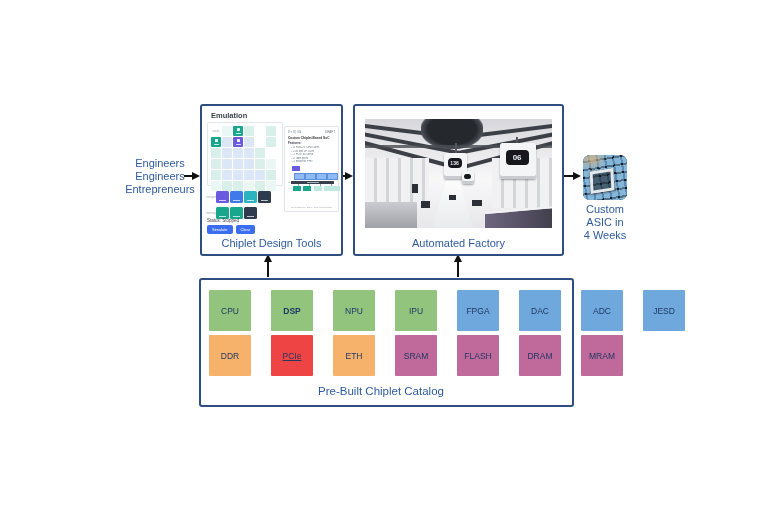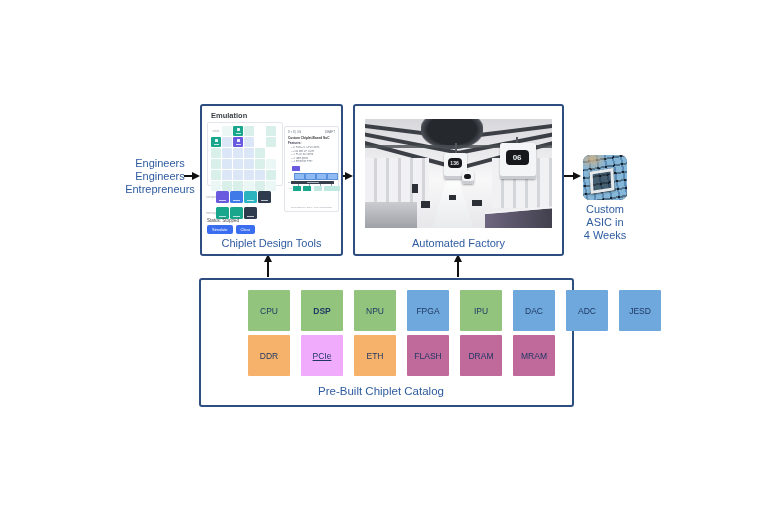--- a/index.html
+++ b/index.html
@@ -95,21 +95,21 @@
         background:repeating-linear-gradient(0deg,rgba(90,140,185,.95) 0 6px,rgba(14,20,26,.95) 6px 8px),
                    repeating-linear-gradient(90deg,rgba(120,170,210,.6) 0 6px,rgba(10,14,18,.9) 6px 8px);
         background-blend-mode:screen;}
   .chip .tan{position:absolute;left:-6px;top:-7px;width:30px;height:22px;
         background:radial-gradient(closest-side,#c7b08c,rgba(199,176,140,0));}
   .chip .socket{position:absolute;left:7px;top:15px;width:18px;height:16px;
         border:3.5px solid #e6e9ec;background:rgba(16,22,28,.55);
         transform:rotate(-9deg) skewX(-6deg);box-shadow:0 1px 2px rgba(0,0,0,.5);}
   
   .catalog-tiles{position:absolute;left:8px;top:10px;display:grid;
-                 grid-template-columns:repeat(8,42px);grid-auto-rows:41px;gap:4px 11px;margin-left:39px;}
+                 grid-template-columns:repeat(8,42px);grid-auto-rows:41px;gap:4px 20px;}
   .tile{display:flex;align-items:center;justify-content:center;border-radius:1px;
         font-size:8.5px;color:#1f3864;}
   .catalog-caption{position:absolute;left:0;right:11px;bottom:8px;text-align:center;
         color:#2e5b9f;font-size:11.5px;}
 </style>
 </head>
 <body>
 
 <div class="abs blue-text" style="left:105px;top:157px;width:110px;">
   <div>Engineers</div>
@@ -278,26 +278,27 @@
   <div>Custom</div>
   <div>ASIC in</div>
   <div>4 Weeks</div>
 </div>
 
 <div class="frame" style="left:199px;top:278px;width:371px;height:125px;">
   <div class="catalog-tiles">
       <div class="tile" style="background: rgb(147, 196, 125);">CPU</div>
       <div class="tile" style="background: rgb(147, 196, 125); font-weight: bold;">DSP</div>
       <div class="tile" style="background: rgb(147, 196, 125);">NPU</div>
+      <div class="tile" style="background: rgb(147, 196, 125);">IPU</div>
       <div class="tile" style="background: rgb(111, 168, 220);">FPGA</div>
-      <div class="tile" style="background: rgb(147, 196, 125);">IPU</div>
       <div class="tile" style="background: rgb(111, 168, 220);">DAC</div>
       <div class="tile" style="background: rgb(111, 168, 220);">ADC</div>
       <div class="tile" style="background: rgb(111, 168, 220);">JESD</div>
       <div class="tile" style="background: rgb(246, 178, 107);">DDR</div>
-      <div class="tile" style="background: #f0abfc; text-decoration: underline;">PCIe</div>
+      <div class="tile" style="background: #ef4444; text-decoration: underline;">PCIe</div>
       <div class="tile" style="background: rgb(246, 178, 107);">ETH</div>
+      <div class="tile" style="background: rgb(192, 105, 155);">SRAM</div>
       <div class="tile" style="background: rgb(192, 105, 155);">FLASH</div>
       <div class="tile" style="background: rgb(192, 105, 155);">DRAM</div>
       <div class="tile" style="background: rgb(192, 105, 155);">MRAM</div>
     </div>
   <div class="catalog-caption">Pre-Built Chiplet Catalog</div>
 </div>
 
 </body></html>

